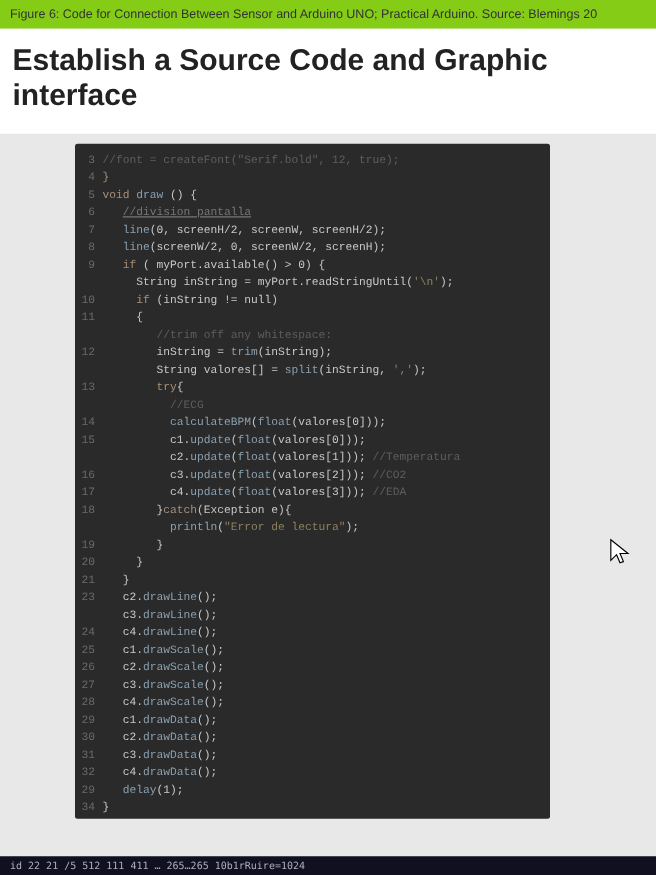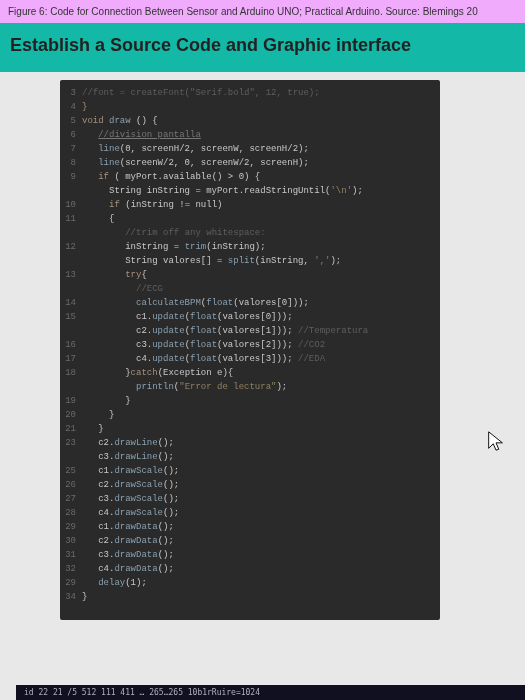--- a/index.html
+++ b/index.html
@@ -5,29 +5,29 @@
   * { margin: 0; padding: 0; box-sizing: border-box; }
   body {
     width: 525px;
     height: 700px;
     background: #e8e8e8;
     font-family: Arial, sans-serif;
     overflow: hidden;
     position: relative;
   }
   .topbar {
-    background: #f0abfc;
+    background: #84cc16;
     padding: 6px 8px;
     font-size: 10px;
     color: #333;
   }
   .heading {
-    background: #14b8a6;
+    background: #ffffff;
     padding: 12px 10px 16px 10px;
-    font-size: 18px;
+    font-size: 24px;
     font-weight: bold;
     color: #222;
   }
   .code-area-wrap {
     padding: 8px 40px 0 60px;
   }
   .code-area {
     background: #2a2a2a;
     border-radius: 2px;
     width: 380px;
@@ -66,21 +66,20 @@
   .cursor-icon svg { width: 100%; height: 100%; }
   .footer {
     position: absolute;
     bottom: 0;
     left: 0; right: 0;
     background: #101020;
     color: #aeb0c0;
     font-size: 8px;
     padding: 3px 8px;
     font-family: monospace;
-    margin-left: 16px;
   }
 </style>
 </head>
 <body>
 
 <div class="topbar">Figure 6: Code for Connection Between Sensor and Arduino UNO; Practical Arduino. Source: Blemings 20</div>
 
 <div class="heading">Establish a Source Code and Graphic interface</div>
 
 <div class="code-area-wrap">
@@ -108,20 +107,21 @@
       <div class="code-line"><span class="lineno">16</span><span class="txt">          c3.<span class="fn">update</span>(<span class="fn">float</span>(valores[2])); <span class="com">//CO2</span></span></div>
       <div class="code-line"><span class="lineno">17</span><span class="txt">          c4.<span class="fn">update</span>(<span class="fn">float</span>(valores[3])); <span class="com">//EDA</span></span></div>
       <div class="code-line"><span class="lineno">18</span><span class="txt">        }<span class="kw">catch</span>(Exception e){</span></div>
       <div class="code-line"><span class="lineno"></span><span class="txt">          <span class="fn">println</span>(<span class="str">"Error de lectura"</span>);</span></div>
       <div class="code-line"><span class="lineno">19</span><span class="txt">        }</span></div>
       <div class="code-line"><span class="lineno"></span><span class="txt"></span></div>
       <div class="code-line"><span class="lineno">20</span><span class="txt">     }</span></div>
       <div class="code-line"><span class="lineno">21</span><span class="txt">   }</span></div>
       <div class="code-line"><span class="lineno">23</span><span class="txt">   c2.<span class="fn">drawLine</span>();</span></div>
       <div class="code-line"><span class="lineno"></span><span class="txt">   c3.<span class="fn">drawLine</span>();</span></div>
+      <div class="code-line"><span class="lineno">24</span><span class="txt">   c4.<span class="fn">drawLine</span>();</span></div>
       <div class="code-line"><span class="lineno"></span><span class="txt"></span></div>
       <div class="code-line"><span class="lineno">25</span><span class="txt">   c1.<span class="fn">drawScale</span>();</span></div>
       <div class="code-line"><span class="lineno">26</span><span class="txt">   c2.<span class="fn">drawScale</span>();</span></div>
       <div class="code-line"><span class="lineno">27</span><span class="txt">   c3.<span class="fn">drawScale</span>();</span></div>
       <div class="code-line"><span class="lineno">28</span><span class="txt">   c4.<span class="fn">drawScale</span>();</span></div>
       <div class="code-line"><span class="lineno"></span><span class="txt"></span></div>
       <div class="code-line"><span class="lineno">29</span><span class="txt">   c1.<span class="fn">drawData</span>();</span></div>
       <div class="code-line"><span class="lineno">30</span><span class="txt">   c2.<span class="fn">drawData</span>();</span></div>
       <div class="code-line"><span class="lineno">31</span><span class="txt">   c3.<span class="fn">drawData</span>();</span></div>
       <div class="code-line"><span class="lineno">32</span><span class="txt">   c4.<span class="fn">drawData</span>();</span></div>

